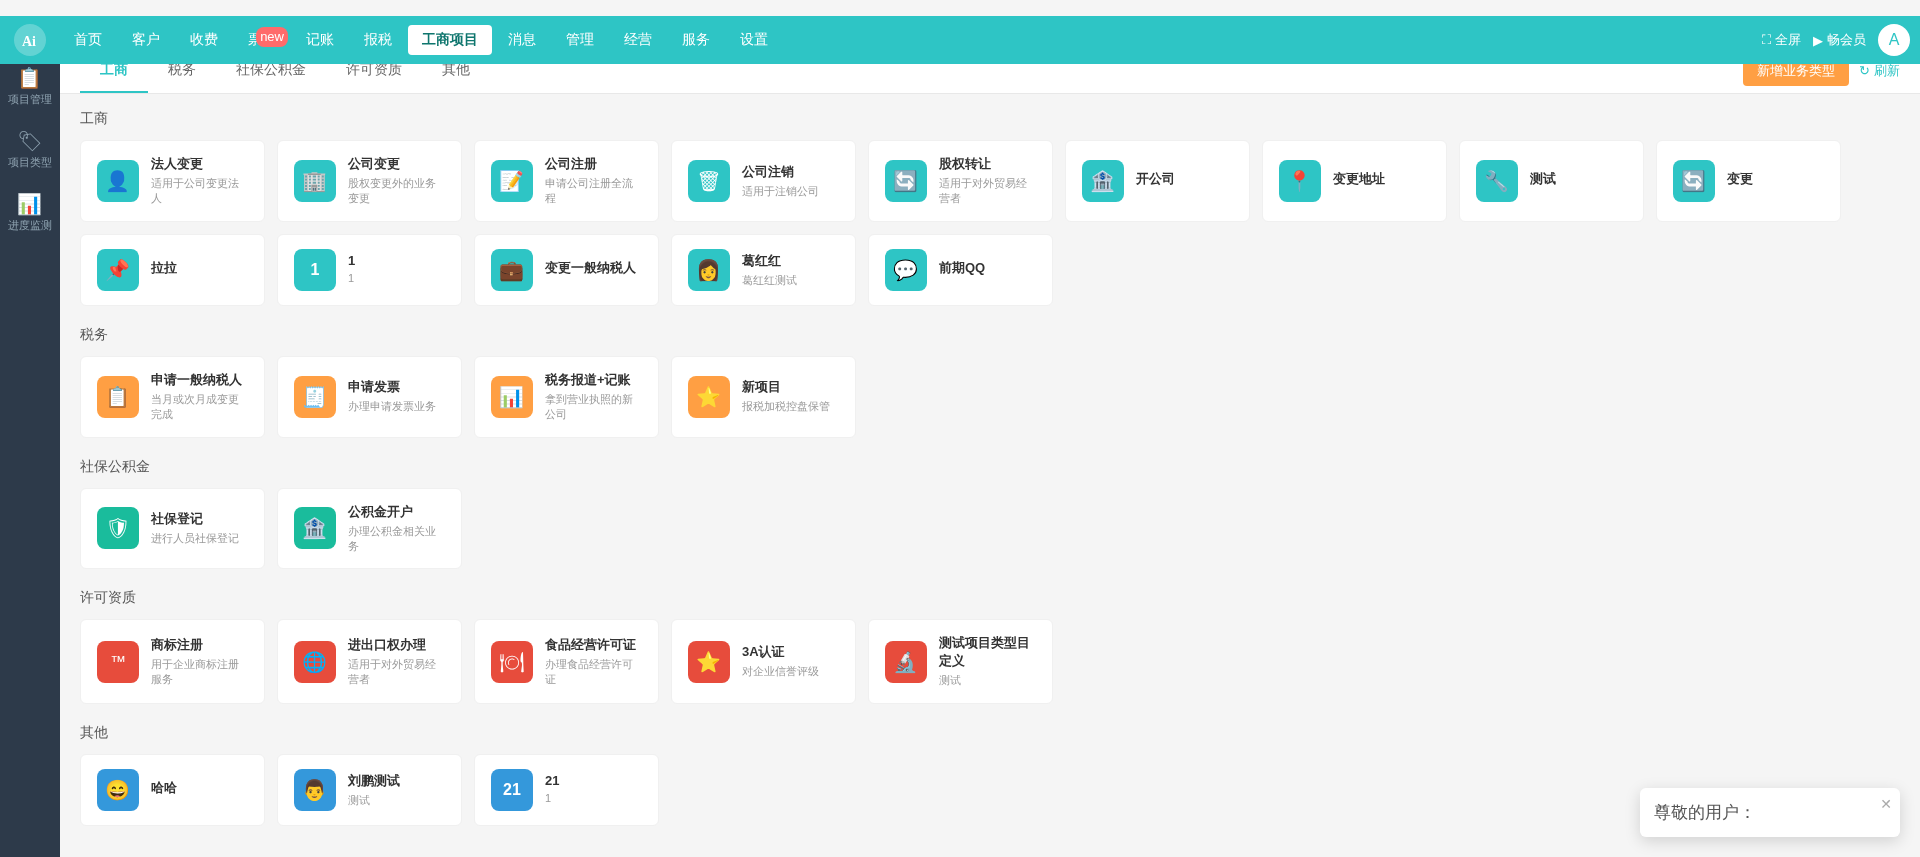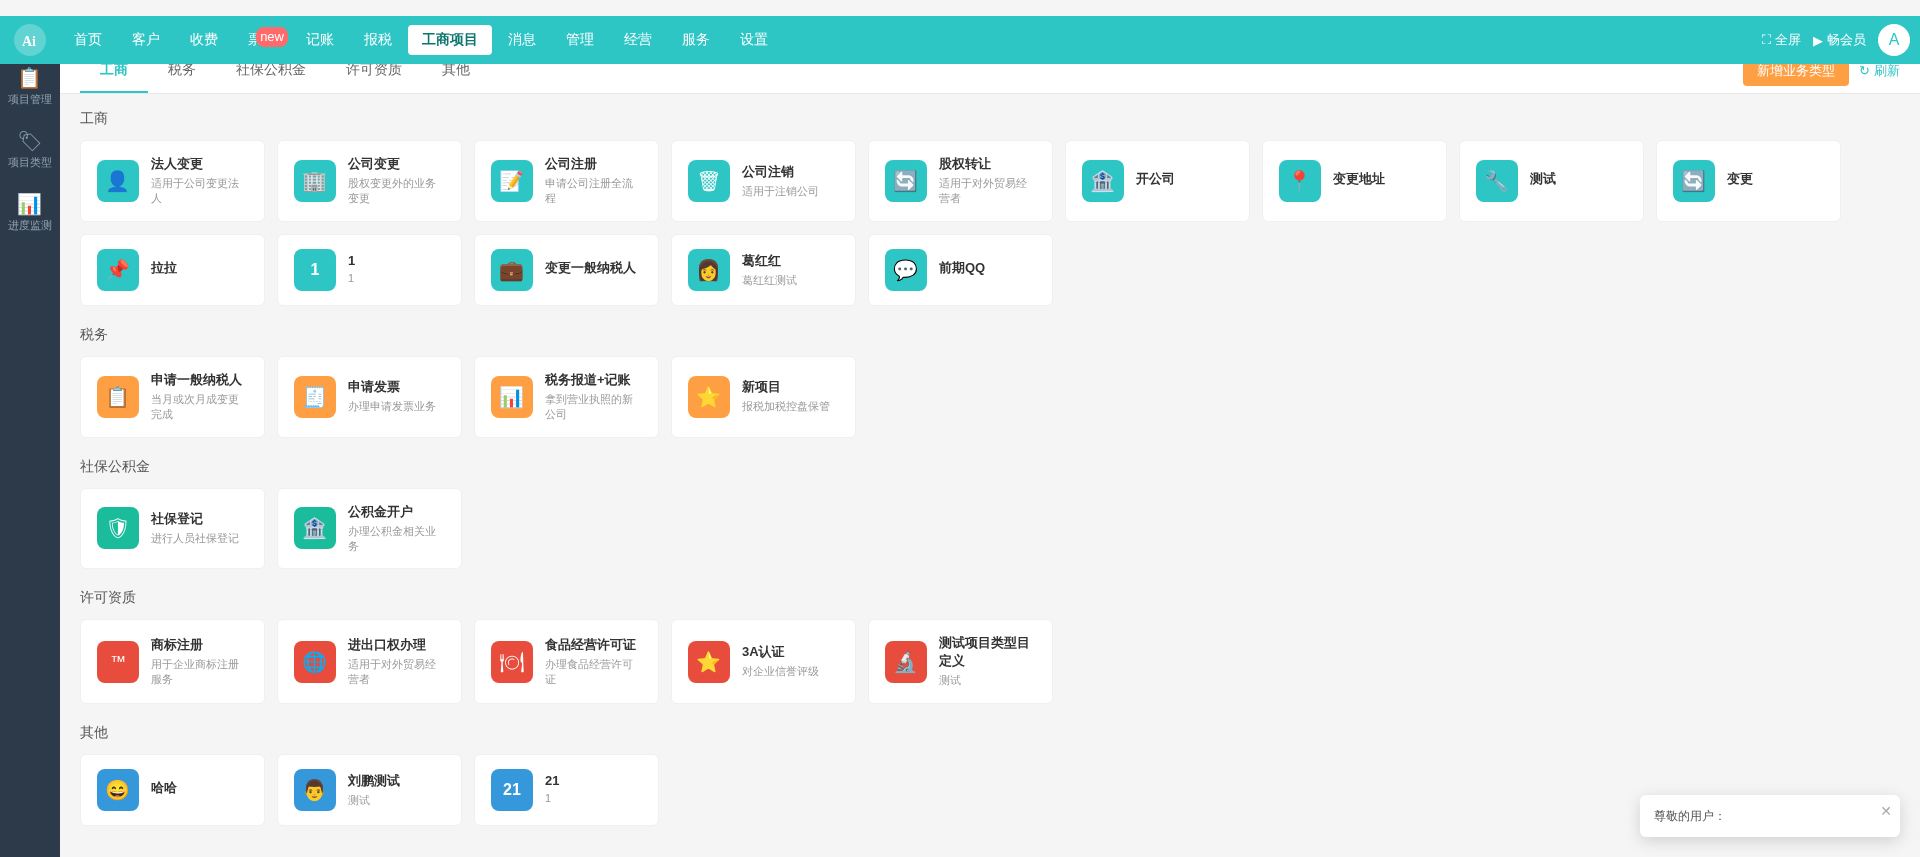--- a/index.html
+++ b/index.html
@@ -251,21 +251,21 @@
       z-index: 200;
     }
     .notification-popup .close-btn {
       position: absolute;
       top: 8px; right: 8px;
       cursor: pointer;
       color: #aaa;
       font-size: 14px;
     }
     .notification-popup .notif-text {
-      font-size: 12px;
+      font-size: 17px;
       color: #555;
       line-height: 1.5;
     }
     .notification-popup .notif-header {
       background: #2ec5c5;
       margin: -12px -14px 8px -14px;
       padding: 6px 14px;
       border-radius: 6px 6px 0 0;
       font-size: 12px;
       color: #fff;

